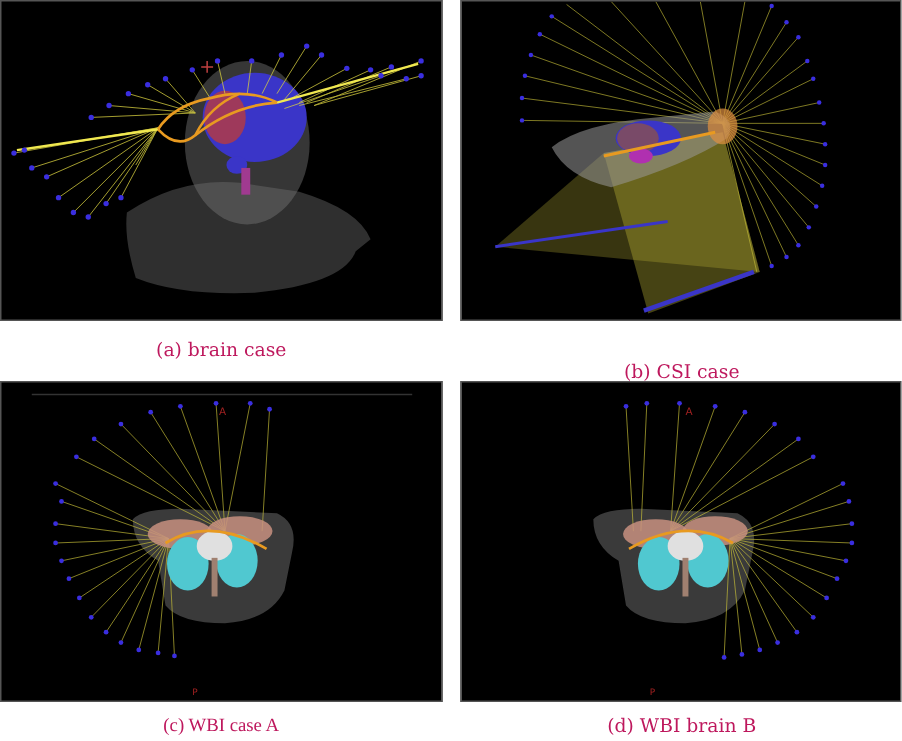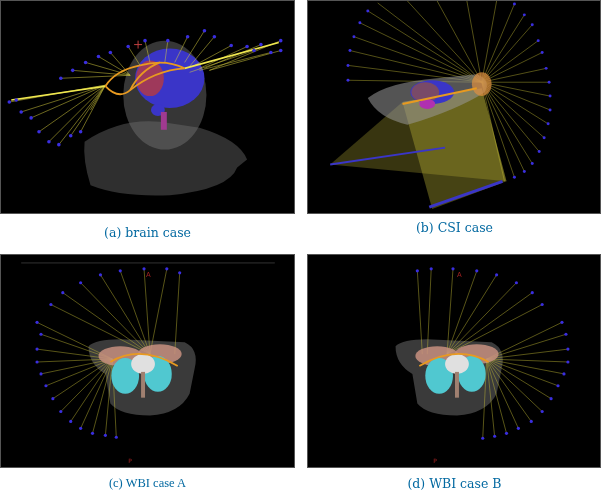--- a/index.html
+++ b/index.html
@@ -1,25 +1,25 @@
 <!DOCTYPE html>
 <html><head>
 <meta charset="utf-8">
 <style>
   html,body{margin:0;padding:0;background:#fff;}
   body{width:601px;height:494px;position:relative;overflow:hidden;font-family:"DejaVu Serif","Liberation Serif",serif;}
   .panel{position:absolute;background:#000;border:1px solid #555;box-sizing:border-box;overflow:hidden;}
   .panel svg{position:absolute;left:0;top:0;width:100%;height:100%;}
-  .caption{position:absolute;width:295px;text-align:center;font-size:12.5px;color:#0369a1;}
+  .caption{position:absolute;width:295px;text-align:center;font-size:12.5px;color:#be185d;}
   #pa{left:0;top:0;width:295px;height:214px;}
   #pb{left:307px;top:0;width:294px;height:214px;}
   #pc{left:0;top:254px;width:295px;height:214px;}
   #pd{left:307px;top:254px;width:294px;height:214px;}
   #ca{left:0;top:225px;}
-  #cb{left:307px;top:220px;}
+  #cb{left:307px;top:240px;}
   #cc{left:0;top:476px;font-family:Liberation Serif, serif;}
   #cd{left:307px;top:476px;}
 </style>
 </head>
 <body>
 
 <div class="panel" id="pa">
   <svg viewBox="0 0 295 214">
 
     <path d="M84 142 Q120 118 160 122 L200 128 Q240 140 248 160 L238 168 Q230 190 170 196 Q120 198 90 186 Q82 160 84 142Z" fill="#555" opacity="0.55"></path>
@@ -297,13 +297,13 @@
         <circle cx="190" cy="20" r="1.6"></circle>
         <circle cx="170" cy="16" r="1.6"></circle>
       <circle cx="146" cy="14" r="1.6"></circle>
         <circle cx="124" cy="14" r="1.6"></circle>
         <circle cx="110" cy="16" r="1.6"></circle>
     </g>
     <text x="150" y="22" font-size="7" fill="#a02020" font-family="DejaVu Sans, sans-serif">A</text>
     <text x="126" y="210" font-size="6" fill="#a02020" font-family="DejaVu Sans, sans-serif">P</text>
   </svg>
 </div>
-<div class="caption" id="cd">(d) WBI case B</div>
+<div class="caption" id="cd">(d) WBI brain B</div>
 
 </body></html>

